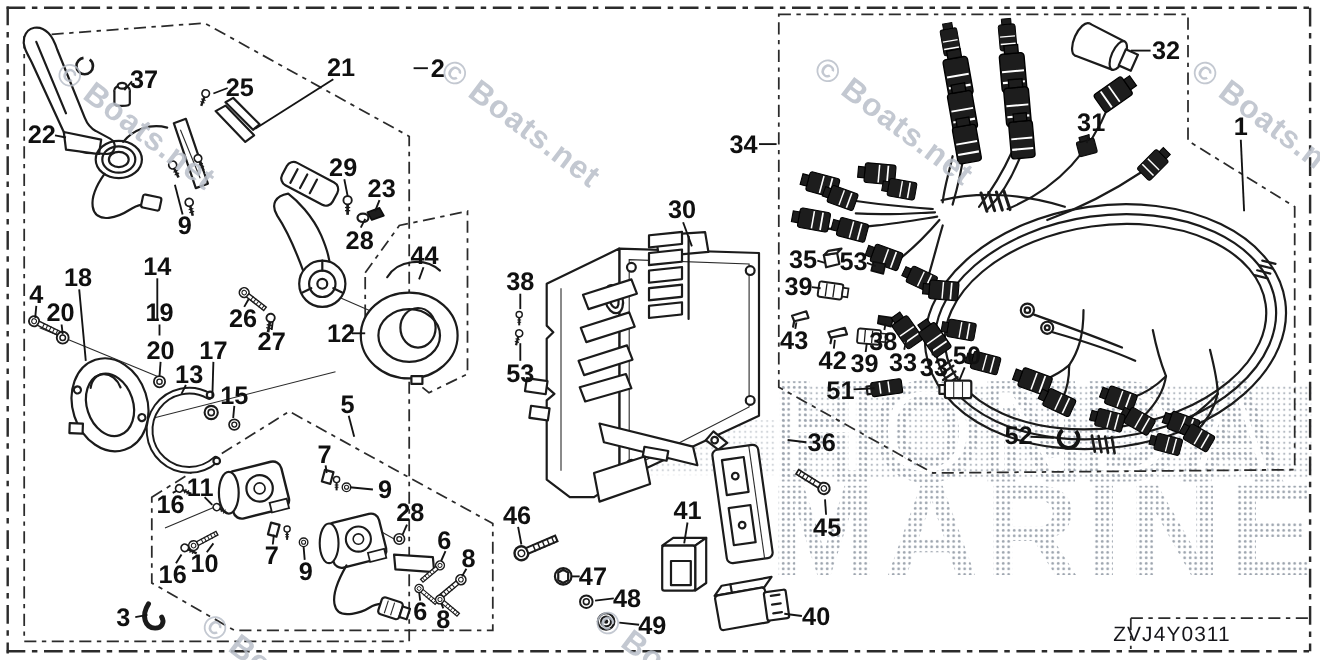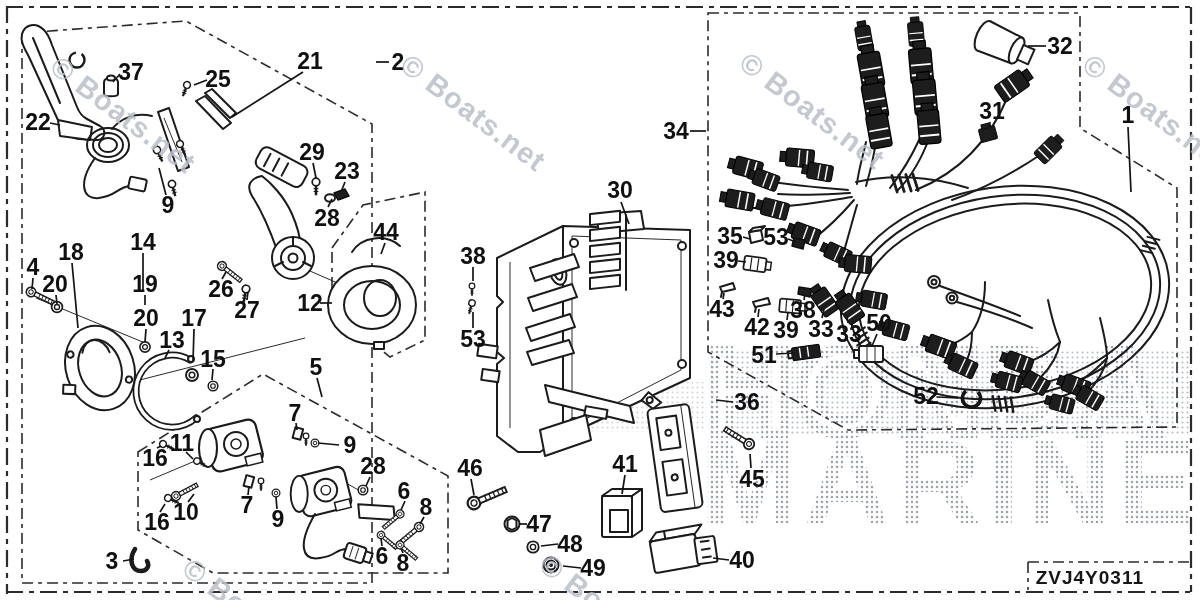--- a/index.html
+++ b/index.html
@@ -4,22 +4,22 @@
 <style>
   html,body{margin:0;padding:0;background:#e8e8e8;}
   .stage{position:relative;width:1200px;height:600px;background:#ffffff;overflow:hidden;
          font-family:"Liberation Sans",sans-serif;}
   .stage svg.art{position:absolute;left:0;top:0;}
   
   .wm{position:absolute;color:#b9bfc9;opacity:.85;font-size:29px;font-weight:bold;
       white-space:nowrap;transform-origin:0 0;transform:rotate(37deg);letter-spacing:1px;
       pointer-events:none;}
   
-  .code{position:absolute;left:984px;top:567px;width:160px;text-align:right;
-        font-weight:bold;font-size:19px;color:#15151a;letter-spacing:1px;}
+  .code{position:absolute;left:1012px;top:567px;width:160px;text-align:left;
+        font-weight:normal;font-size:19px;color:#15151a;letter-spacing:1px;}
   
   .ln{stroke:#1b1b1b;fill:none;stroke-width:2;stroke-linecap:round;stroke-linejoin:round;}
   .lnW{stroke:#1b1b1b;fill:#ffffff;stroke-width:2;stroke-linejoin:round;}
   .lnB{stroke:#0d0d0d;fill:#1d1d1d;stroke-width:1.5;stroke-linejoin:round;}
   .thin{stroke:#2a2a2a;stroke-width:1;fill:none;}
   .dashbox{stroke:#2b2b2b;stroke-width:1.6;fill:none;stroke-dasharray:11 5 4 5;}
   .border{stroke:#2b2b2b;stroke-width:2.2;fill:none;stroke-dasharray:17 6 5 6;}
   text.ref{font-family:"Liberation Sans",sans-serif;font-weight:bold;font-size:23px;
            fill:#101010;text-anchor:middle;dominant-baseline:central;}
   text.brand{font-family:"Liberation Sans",sans-serif;font-weight:bold;letter-spacing:6px;}

